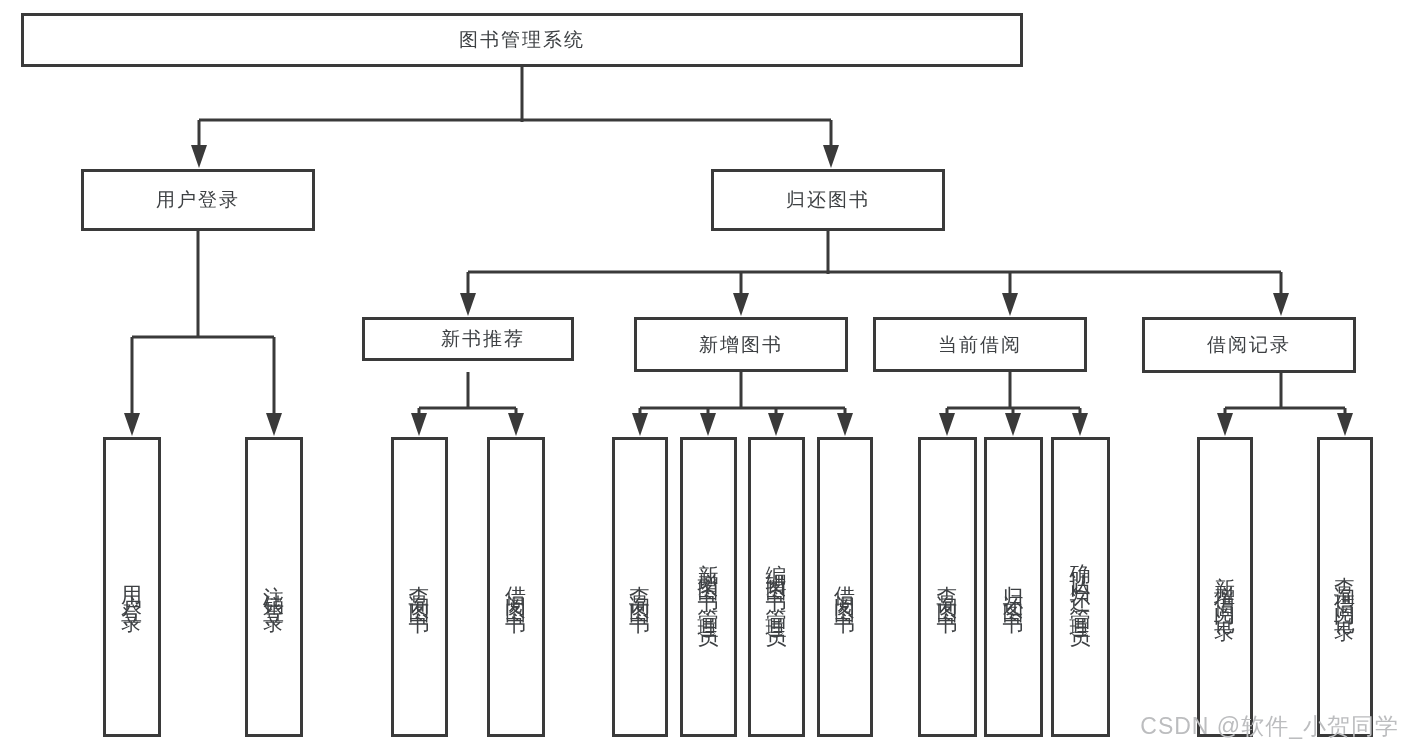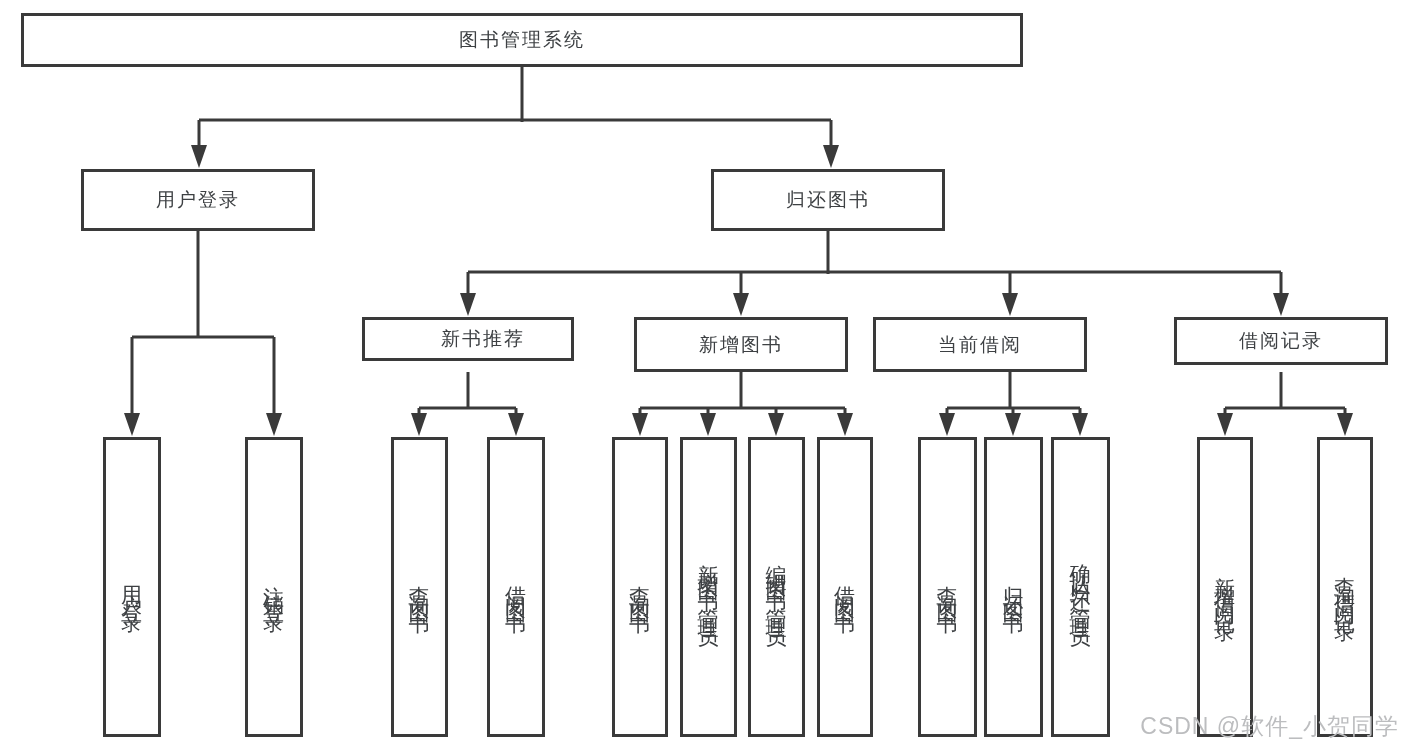--- a/index.html
+++ b/index.html
@@ -102,21 +102,21 @@
   </svg>
 
   <div class="box hbox" style="left:21px; top:13px; width:1002px; height:54px;">图书管理系统</div>
 
   <div class="box hbox" style="left:81px; top:169px; width:234px; height:62px;">用户登录</div>
   <div class="box hbox" style="left:711px; top:169px; width:234px; height:62px;">归还图书</div>
 
   <div class="box hbox" style="left:362px; top:317px; width:212px; height:44px;padding-left:30px;">新书推荐</div>
   <div class="box hbox" style="left:634px; top:317px; width:214px; height:55px;">新增图书</div>
   <div class="box hbox" style="left:873px; top:317px; width:214px; height:55px;">当前借阅</div>
-  <div class="box hbox" style="left:1174px; top:317px; width:214px; height:48px;text-align:right;">借阅记录</div>
+  <div class="box hbox" style="left:1142px; top:317px; width:214px; height:56px;text-align:right;">借阅记录</div>
 
   <div class="box leaf" style="left:103px; top:437px; width:58px; height:300px;">
     <span class="vtext">用户登录</span>
   </div>
   <div class="box leaf" style="left:245px; top:437px; width:58px; height:300px;">
     <span class="vtext">注销登录</span>
   </div>
 
   <div class="box leaf" style="left:391px; top:437px; width:57px; height:300px;">
     <span class="vtext">查询图书</span>

